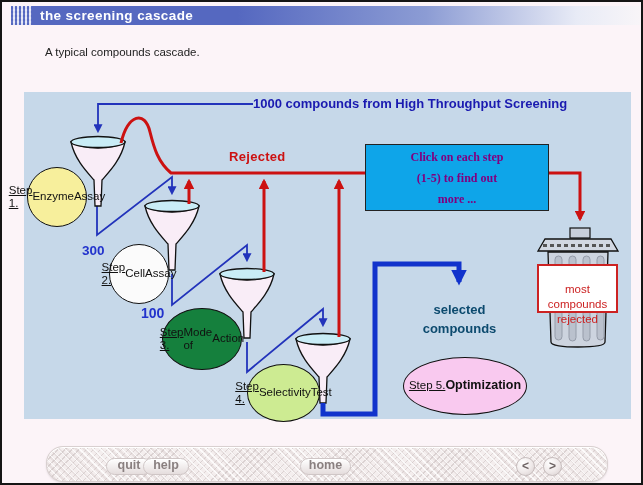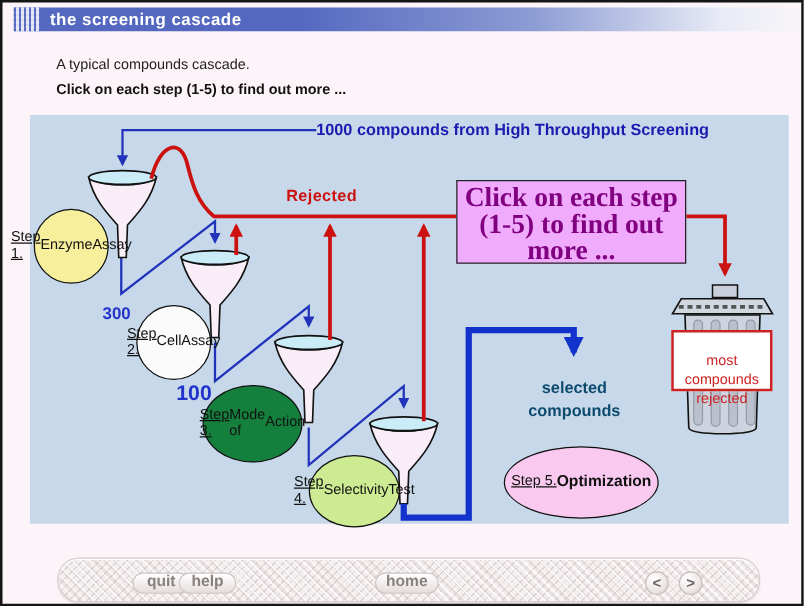--- a/index.html
+++ b/index.html
@@ -24,26 +24,26 @@
   
   .intro1{position:absolute;left:43px;top:44px;font-size:11.5px;color:#222;}
   .intro2{position:absolute;left:43px;top:64px;font-size:11.5px;font-weight:bold;color:#111;}
   
   .diagram{position:absolute;left:22px;top:90px;width:607px;height:327px;background:#c6d8e9;}
   .diagram svg.flow{position:absolute;left:0;top:0;}
   .lbl{position:absolute;white-space:nowrap;}
   .src-label{left:229px;top:4px;font-size:13px;font-weight:bold;color:#1a1ab0;}
   .rejected-label{left:205px;top:57px;font-size:13px;font-weight:bold;color:#cc1111;letter-spacing:.3px;}
   .count1{left:58px;top:151px;font-size:13.5px;font-weight:bold;color:#2233cc;}
-  .count2{left:117px;top:213px;font-size:17px;font-weight:bold;color:#2233cc;}
+  .count2{left:117px;top:213px;font-size:14px;font-weight:bold;color:#2233cc;}
   .infobox{
     position:absolute;left:341px;top:52px;width:184px;height:67px;box-sizing:border-box;
-    background:#f0abfc;border:1px solid #222;
+    background:#0ea5e9;border:1px solid #222;
     font-family:"Liberation Serif",serif;font-weight:bold;color:#800080;
-    font-size:22px;line-height:21px;text-align:center;padding-top:2px;
+    font-size:12px;line-height:21px;text-align:center;padding-top:2px;
   }
   .selected-label{
     left:368px;top:208px;width:135px;text-align:center;
     font-size:13px;line-height:19px;font-weight:bold;color:#0c4a6e;white-space:normal;
   }
   .trash-label{
     position:absolute;left:513px;top:172px;width:81px;height:49px;box-sizing:border-box;
     background:#fff;border:2px solid #cc2222;color:#cc2222;
     font-size:11.5px;line-height:15px;text-align:center;padding-top:16px;
   }
@@ -94,21 +94,20 @@
 <body>
 
 <div class="page">
 
   <div class="titlebar">
     <span class="cap"></span>
     <span class="ttl">the screening cascade</span>
   </div>
 
   <div class="intro1">A typical compounds cascade.</div>
-  <div class="intro2">Click on each step (1-5) to find out more ...</div>
 
   <div class="diagram">
 
     <svg class="flow" width="607" height="327" viewBox="0 0 607 327">
       <defs>
         <marker id="mb" markerWidth="5" markerHeight="5" refX="3.8" refY="2.5" orient="auto">
           <path d="M0,0L5,2.5L0,5Z" fill="#2233bb"></path>
         </marker>
         <marker id="mr" markerWidth="3.6" markerHeight="3.6" refX="2.8" refY="1.8" orient="auto">
           <path d="M0,0L3.6,1.8L0,3.6Z" fill="#cc1111"></path>

